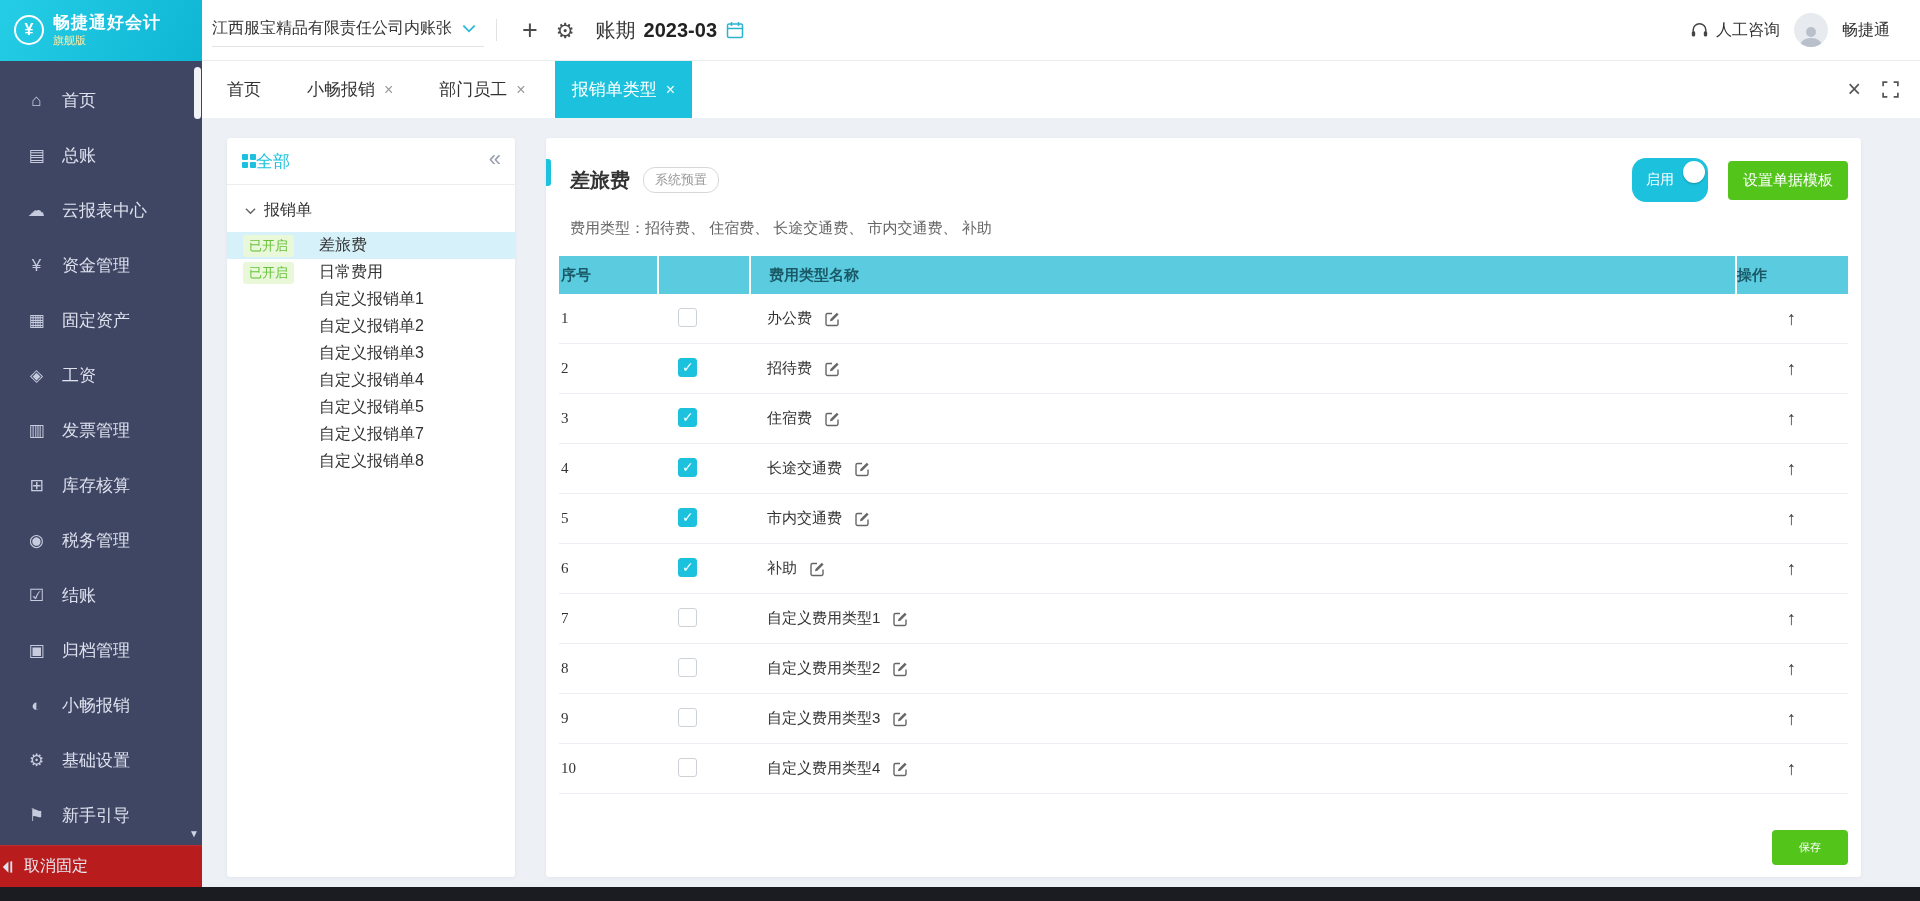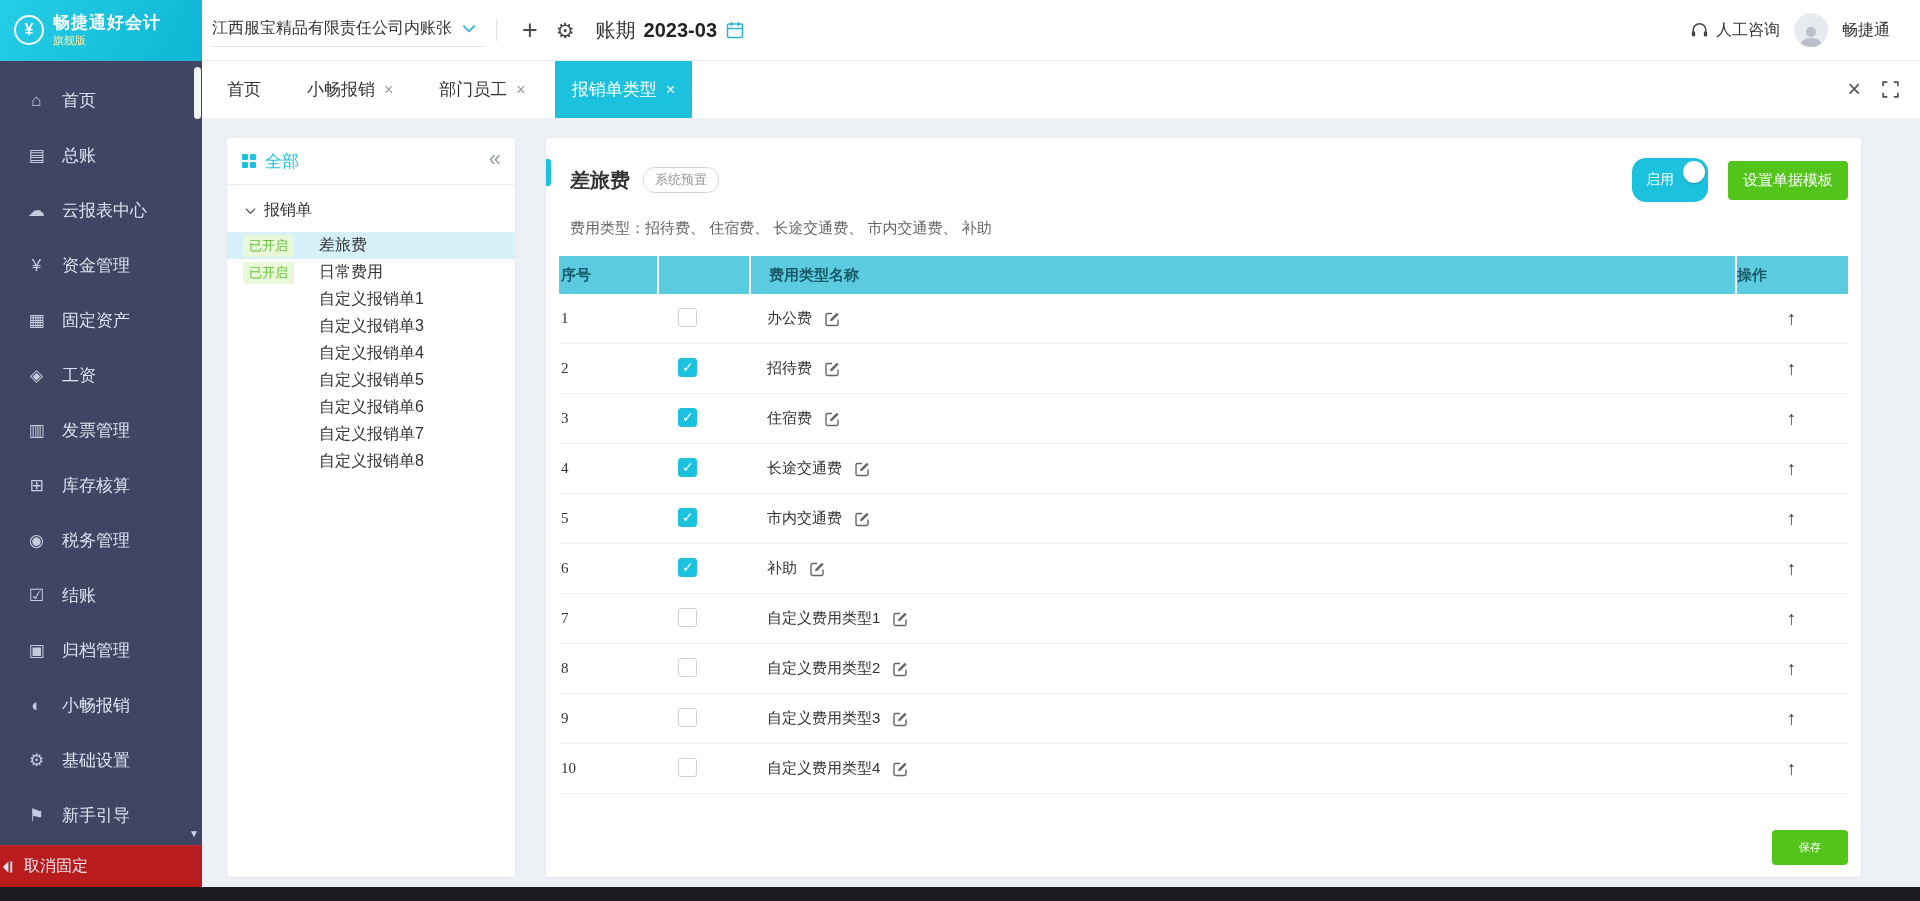--- a/index.html
+++ b/index.html
@@ -73,21 +73,21 @@
   .content { position:absolute; left:202px; top:118px; right:0; bottom:14px;
              background:var(--content-bg); }
 
   .tree-panel { position:absolute; left:25px; top:20px; width:288px; bottom:10px;
                 background:#fff; border-radius:3px; box-shadow:0 1px 4px rgba(31,55,90,.06);
                 overflow:hidden; }
   .tree-header { height:47px; display:flex; align-items:center; padding:0 14px 0 15px;
                  border-bottom:1px solid #ededed; }
   .grid-icon { display:grid; grid-template-columns:6px 6px; grid-auto-rows:6px; gap:2px; }
   .grid-icon i { background:var(--primary); border-radius:1px; }
-  .tree-title { color:var(--primary); font-size:17px; margin-left:9px; }
+  .tree-title { color:var(--primary); font-size:17px; }
   .collapse { margin-left:auto; color:#98a0ad; font-size:22px; line-height:1;
               margin-top:-4px; cursor:pointer; }
   .tree-group { display:flex; align-items:center; gap:8px; padding:15px 0 11px 18px;
                 font-size:16px; color:#333; cursor:pointer; }
   .tree-item { height:27px; display:grid; grid-template-columns:60px 1fr; column-gap:16px;
                align-items:center; padding-left:16px; font-size:16px; color:#333; cursor:pointer; }
   .tree-item.selected { background:var(--tree-selected-bg); }
   .ti-badge { justify-self:start; background:var(--badge-bg); color:var(--badge-text);
               font-size:13px; padding:2px 6px; border-radius:3px; white-space:nowrap; }
   .ti-badge.empty { visibility:hidden; }
@@ -313,33 +313,33 @@
         <div class="tree-item">
     <span class="ti-badge">已开启</span>
     <span class="ti-label">日常费用</span>
   </div>
         <div class="tree-item">
     <span class="ti-badge empty"></span>
     <span class="ti-label">自定义报销单1</span>
   </div>
         <div class="tree-item">
     <span class="ti-badge empty"></span>
+    <span class="ti-label">自定义报销单2</span>
+  </div>
+        <div class="tree-item">
+    <span class="ti-badge empty"></span>
     <span class="ti-label">自定义报销单3</span>
   </div>
         <div class="tree-item">
     <span class="ti-badge empty"></span>
     <span class="ti-label">自定义报销单4</span>
   </div>
         <div class="tree-item">
     <span class="ti-badge empty"></span>
     <span class="ti-label">自定义报销单5</span>
-  </div>
-        <div class="tree-item">
-    <span class="ti-badge empty"></span>
-    <span class="ti-label">自定义报销单6</span>
   </div>
         <div class="tree-item">
     <span class="ti-badge empty"></span>
     <span class="ti-label">自定义报销单7</span>
   </div>
         <div class="tree-item">
     <span class="ti-badge empty"></span>
     <span class="ti-label">自定义报销单8</span>
   </div>
       </div>

